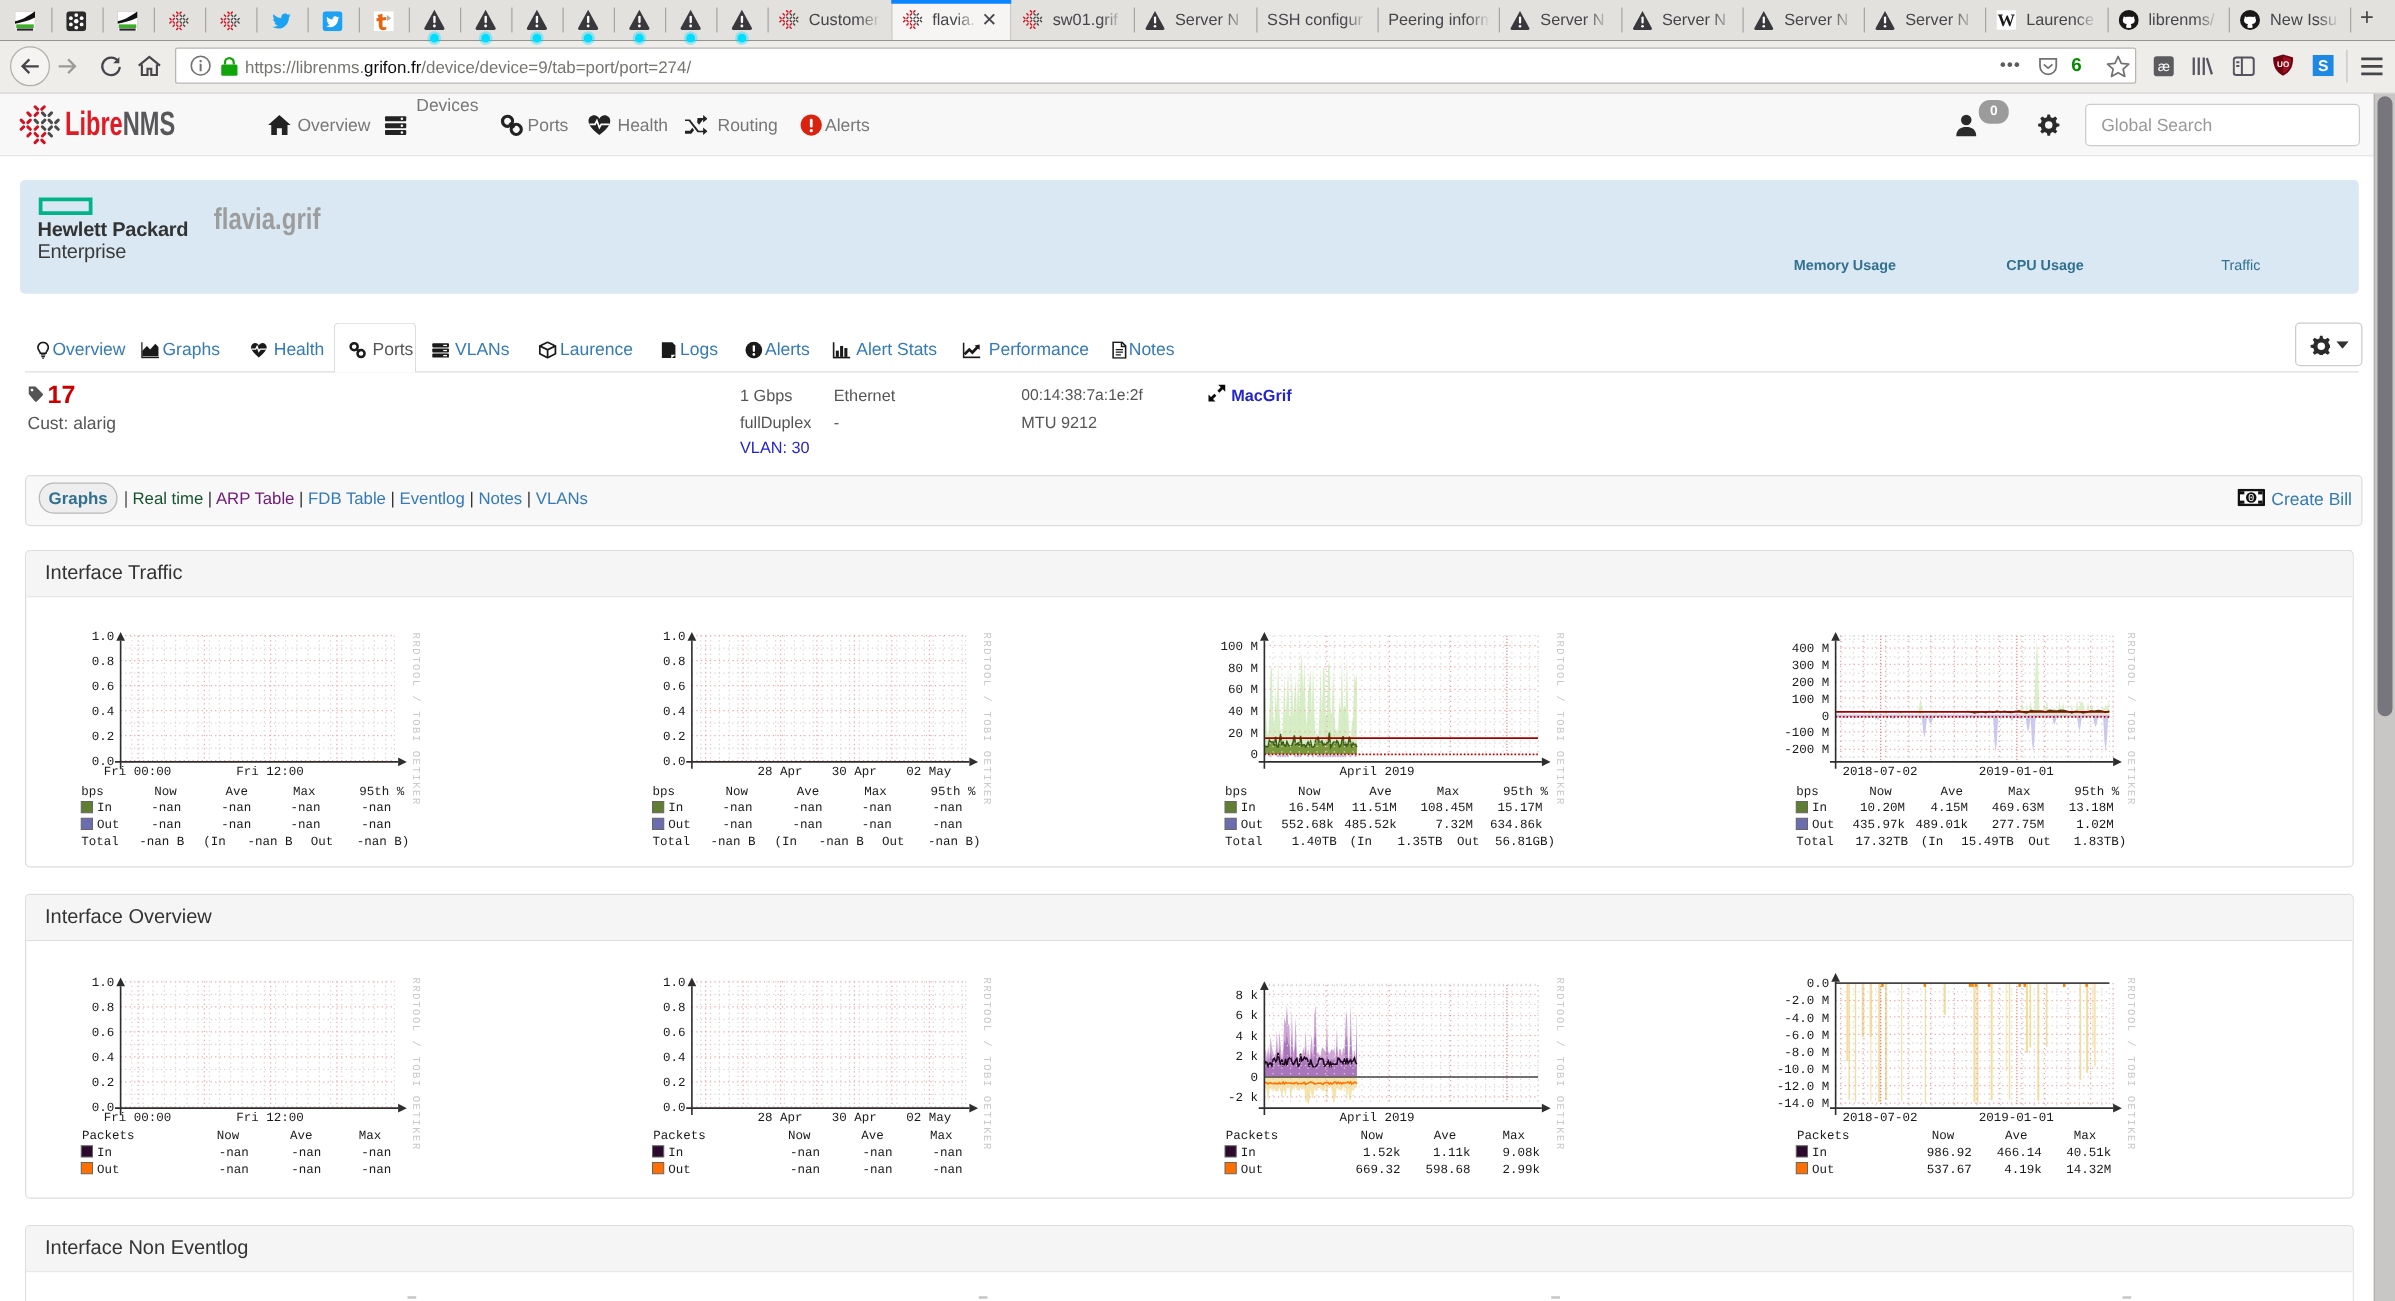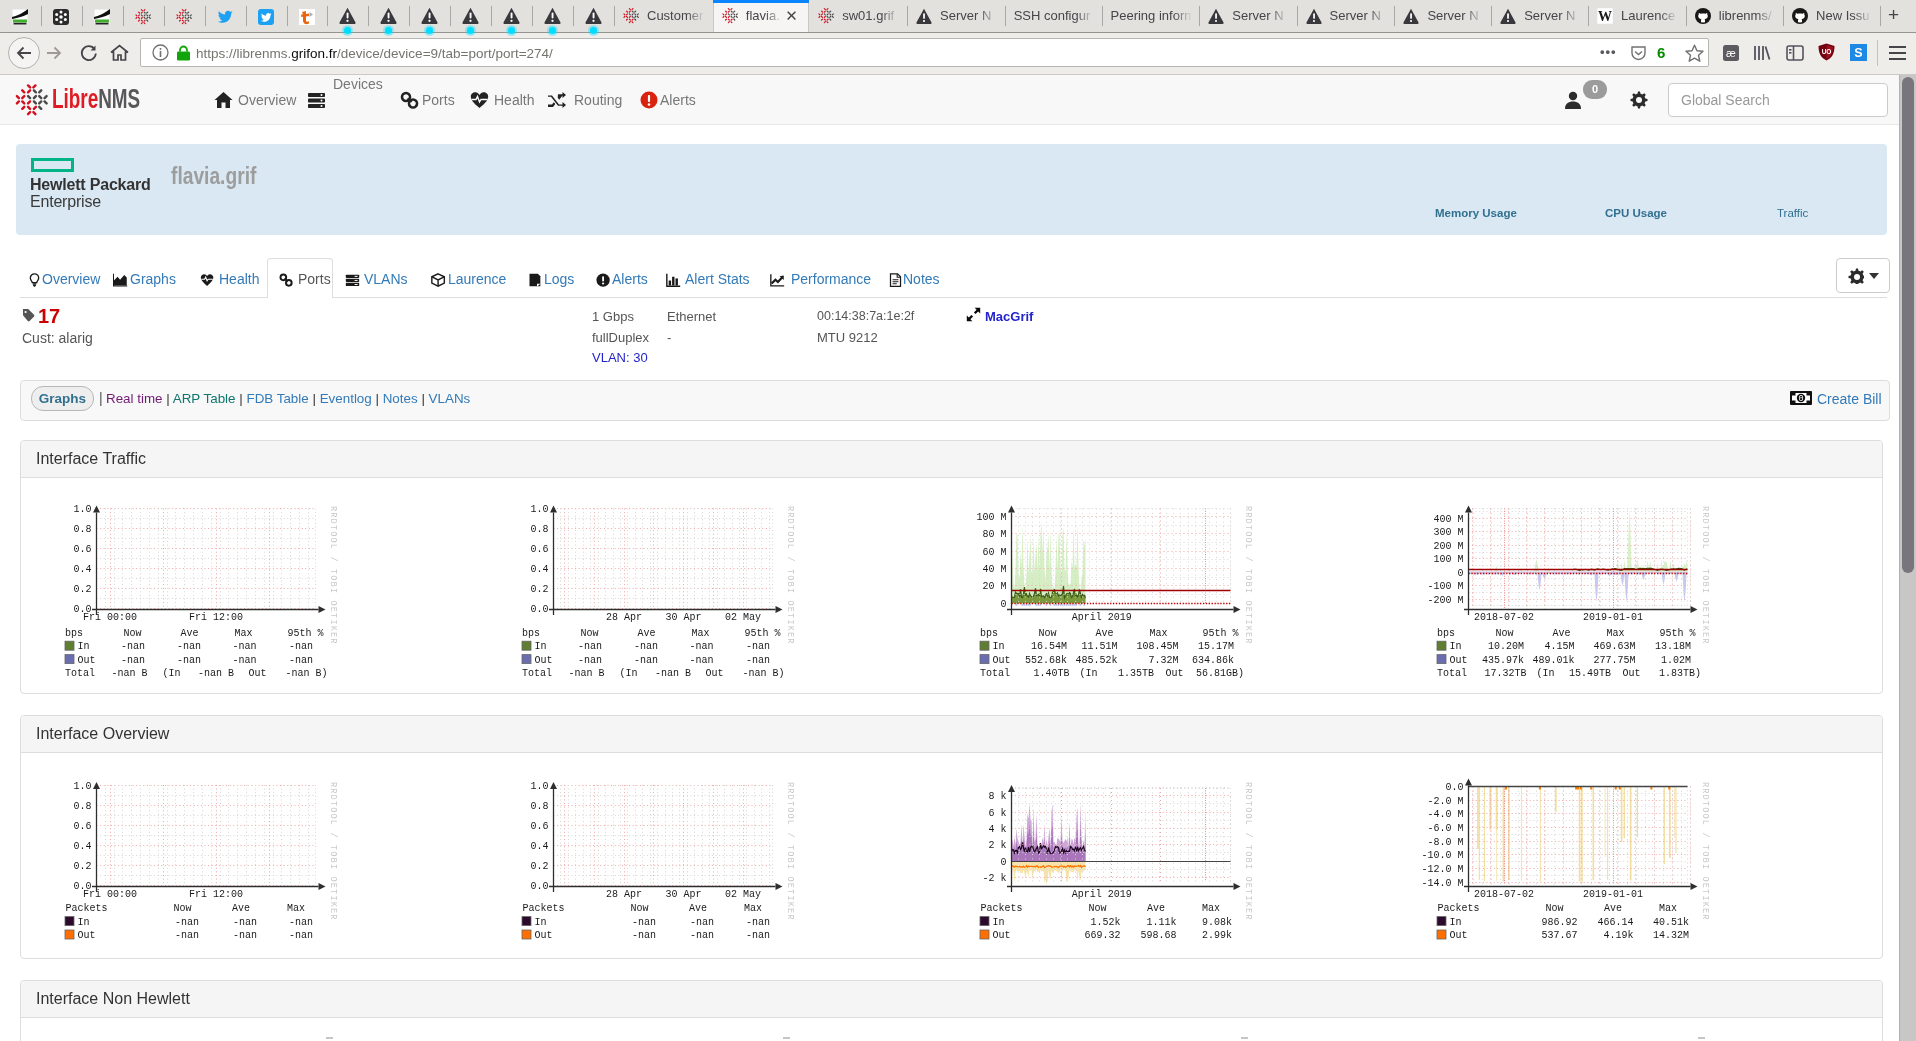--- a/index.html
+++ b/index.html
@@ -557,41 +557,41 @@
 <svg class="a" width="15" height="15" viewBox="0 0 15 15" style="left:966px;top:307px">
     <g fill="#0a0a0a">
       <path d="M8.6 0.8 H14.2 V6.4 L12.2 4.4 L9.5 7.1 L7.9 5.5 L10.6 2.8 Z"></path>
       <path d="M6.4 14.2 H0.8 V8.6 L2.8 10.6 L5.5 7.9 L7.1 9.5 L4.4 12.2 Z"></path>
     </g>
   </svg>
 <div class="a" style="left:985px;top:309px;font-size:13px;font-weight:700;color:#2424cc">MacGrif</div>
 <div class="a" style="left:20px;top:380px;width:1870px;height:41px;background:#f8f8f8;border:1px solid #ddd;border-radius:4px"></div>
 <div class="a" style="left:31px;top:386px;width:63px;height:25px;background:#eee;border:1px solid #b7b7b7;border-radius:12px;text-align:center;line-height:24px;font-size:13.5px;font-weight:700;color:#31708f">Graphs</div>
 <div class="a" style="left:99px;top:390px;font-size:14px;color:#555">|</div>
-<div class="a" style="left:106px;top:390.5px;font-size:13.4px;color:#333"><span style="color:#701a75">Real time</span> | <span style="color:#0f766e">ARP Table</span> | <span style="color:#337ab7">FDB Table</span> | <span style="color:#337ab7">Eventlog</span> | <span style="color:#337ab7">Notes</span> | <span style="color:#337ab7">VLANs</span></div>
+<div class="a" style="left:106px;top:390.5px;font-size:13.4px;color:#333"><span style="color:#14532d">Real time</span> | <span style="color:#701a75">ARP Table</span> | <span style="color:#337ab7">FDB Table</span> | <span style="color:#337ab7">Eventlog</span> | <span style="color:#337ab7">Notes</span> | <span style="color:#337ab7">VLANs</span></div>
 <svg class="a" width="22" height="14" viewBox="0 0 22 14" style="left:1790px;top:391px">
     <rect x="0" y="0" width="22" height="14" rx="1" fill="#111"></rect>
     <rect x="2" y="2" width="18" height="10" rx="1" fill="#fff"></rect>
     <rect x="2" y="2" width="3.5" height="2.5" fill="#111"></rect>
     <rect x="16.5" y="2" width="3.5" height="2.5" fill="#111"></rect>
     <rect x="2" y="9.5" width="3.5" height="2.5" fill="#111"></rect>
     <rect x="16.5" y="9.5" width="3.5" height="2.5" fill="#111"></rect>
     <circle cx="11" cy="7" r="4.2" fill="#111"></circle>
     <text x="11" y="10" font-size="8.5" text-anchor="middle" fill="#fff" font-family="Liberation Mono">0</text>
   </svg>
 <div class="a" style="left:1817px;top:391px;font-size:14px;color:#337ab7">Create Bill</div>
 <div class="a" style="left:20px;top:440px;width:1863px;height:254px;background:#fff;border:1px solid #ddd;border-radius:4px"></div>
 <div class="a" style="left:21px;top:441px;width:1861px;height:37px;background:#f5f5f5;border-bottom:1px solid #ddd;border-radius:4px 4px 0 0"></div>
 <div class="a" style="left:36px;top:450px;font-size:16px;color:#333">Interface Traffic</div>
 <div class="a" style="left:20px;top:715px;width:1863px;height:244px;background:#fff;border:1px solid #ddd;border-radius:4px"></div>
 <div class="a" style="left:21px;top:716px;width:1861px;height:37px;background:#f5f5f5;border-bottom:1px solid #ddd;border-radius:4px 4px 0 0"></div>
 <div class="a" style="left:36px;top:725px;font-size:16px;color:#333">Interface Overview</div>
 <div class="a" style="left:20px;top:980px;width:1863px;height:200px;background:#fff;border:1px solid #ddd;border-radius:4px"></div>
 <div class="a" style="left:21px;top:981px;width:1861px;height:37px;background:#f5f5f5;border-bottom:1px solid #ddd;border-radius:4px 4px 0 0"></div>
-<div class="a" style="left:36px;top:990px;font-size:16px;color:#333">Interface Non Hewlett</div>
+<div class="a" style="left:36px;top:990px;font-size:16px;color:#333">Interface Non Eventlog</div>
 <div class="a" style="left:21px;top:1018px;width:1861px;height:23px;background:#fff"></div>
 <svg class="a" width="300" height="186" viewBox="0 0 300 186" style="left:46px;top:496px">
     <line x1="50.5" y1="12.5" x2="269.5" y2="12.5" stroke="#f2a5a5" stroke-width="1" stroke-dasharray="1,2.6"></line>
     <line x1="50.5" y1="22.5" x2="269.5" y2="22.5" stroke="#d6d6d6" stroke-width="1" stroke-dasharray="1,2.6"></line>
     <line x1="50.5" y1="32.5" x2="269.5" y2="32.5" stroke="#f2a5a5" stroke-width="1" stroke-dasharray="1,2.6"></line>
     <line x1="50.5" y1="42.5" x2="269.5" y2="42.5" stroke="#d6d6d6" stroke-width="1" stroke-dasharray="1,2.6"></line>
     <line x1="50.5" y1="52.5" x2="269.5" y2="52.5" stroke="#f2a5a5" stroke-width="1" stroke-dasharray="1,2.6"></line>
     <line x1="50.5" y1="62.5" x2="269.5" y2="62.5" stroke="#d6d6d6" stroke-width="1" stroke-dasharray="1,2.6"></line>
     <line x1="50.5" y1="72.5" x2="269.5" y2="72.5" stroke="#f2a5a5" stroke-width="1" stroke-dasharray="1,2.6"></line>
     <line x1="50.5" y1="82.5" x2="269.5" y2="82.5" stroke="#d6d6d6" stroke-width="1" stroke-dasharray="1,2.6"></line>

